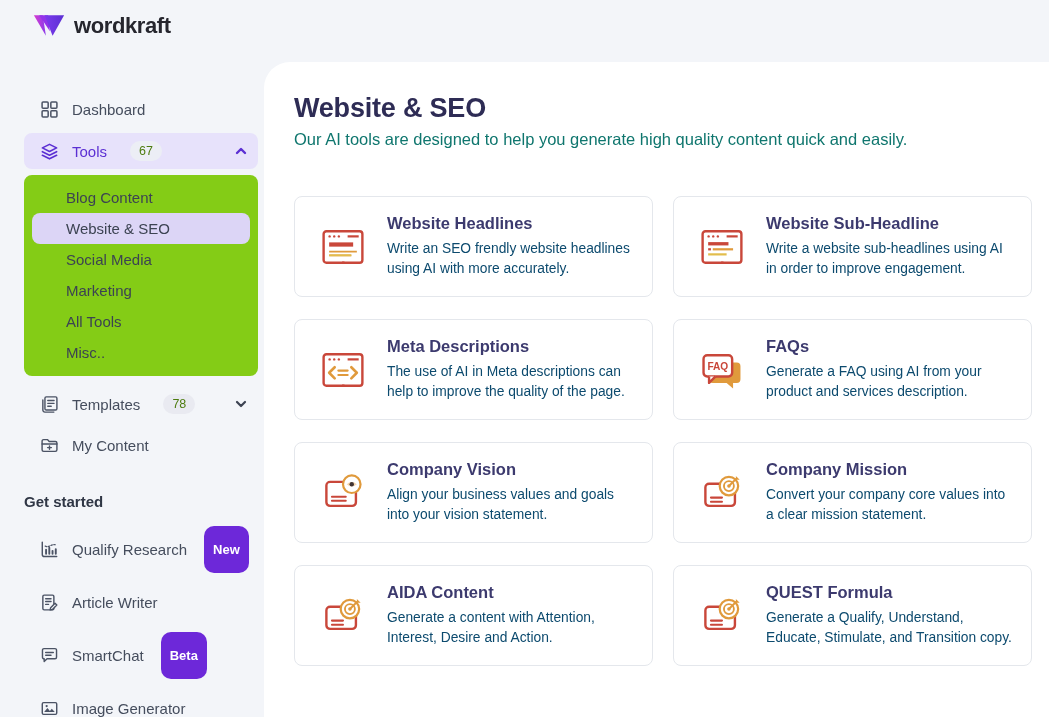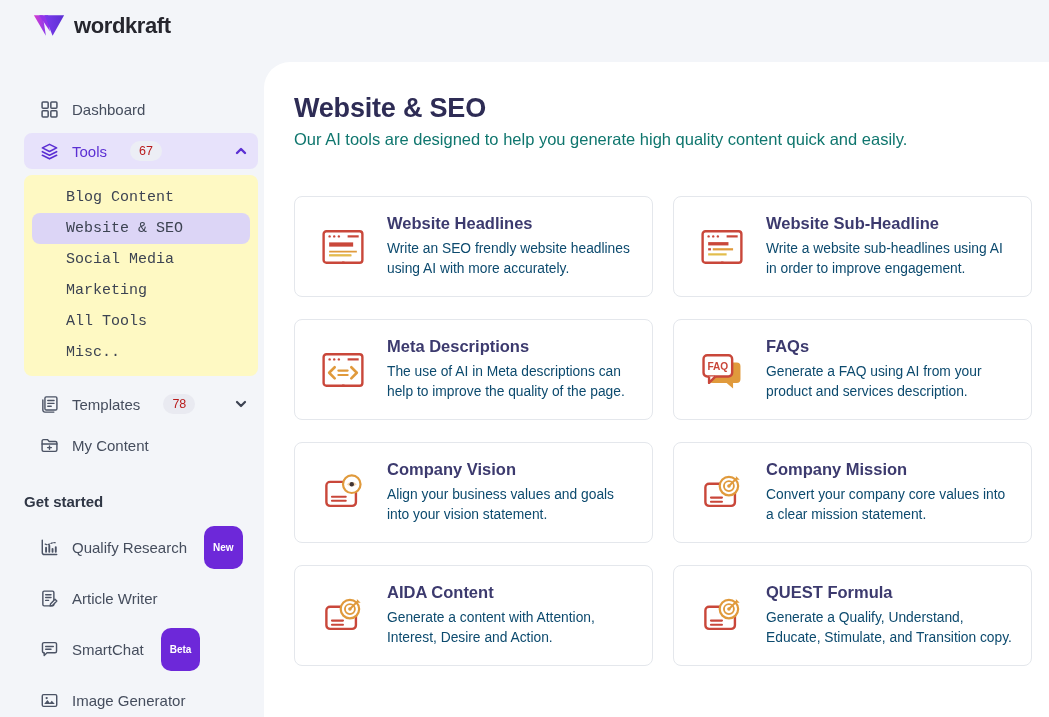--- a/index.html
+++ b/index.html
@@ -21,47 +21,47 @@
   .nav-item {
     display:flex; align-items:center; gap:13px;
     margin:0 6px 6px 24px; padding:8px 10px 8px 16px;
     font-size:15px; color:#454d5d; border-radius:8px; cursor:pointer;text-align:center;
   }
   .nav-icon { width:19px; height:19px; flex:0 0 19px; color:#4b5365; display:flex; }
   .nav-icon svg { width:100%; height:100%; }
   .tools-row { background:#e7e2fb; color:#5b2fd3; }
   .tools-row .nav-icon { color:#5b2fd3; }
   .count-badge {
-    background:#e9eaf1; color:#b91c1c; font-size:12.5px;
+    background:#e9eaf1; color:#4d7c0f; font-size:12.5px;
     padding:3px 9px; border-radius:11px; margin-left:10px;
   }
   .tools-row .count-badge { background:#eceef5; }
   .chev { margin-left:auto; display:flex; width:14px; height:14px; }
   .chev svg { width:100%; height:100%; }
   .chev-purple { color:#5b2fd3; }
   .chev-gray { color:#3c4352; }
   .submenu {
-    background:#fef9c3; border-radius:8px;
-    margin:0 6px 10px 24px; padding:7px 0 8px 0;font-family:Liberation Mono, monospace;
+    background:#84cc16; border-radius:8px;
+    margin:0 6px 10px 24px; padding:7px 0 8px 0;
   }
   .sub-item {
     font-size:15px; color:#3c4352; padding:7px 8px 7px 42px; cursor:pointer;
   }
   .sub-item.selected {
     background:#dcd5f6; border-radius:8px;
     margin:0 8px; padding-left:34px;
   }
   .section-label { margin:30px 0 6px 24px; font-size:15px; font-weight:700; color:#2f3645; }
   .gs-item {
     display:flex; align-items:center; gap:13px;
     margin-left:24px; padding:10px 10px 10px 16px;
     font-size:15px; color:#454d5d; cursor:pointer;
   }
   .pill-badge {
-    background:#6d28d9; color:#ffffff; font-size:10px; font-weight:700;
+    background:#6d28d9; color:#ffffff; font-size:13px; font-weight:700;
     padding:16px 9px; border-radius:10px; margin-left:4px;
   }
 
   
   .main-panel {
     position:absolute; left:264px; top:62px; right:0; bottom:0;
     background:#ffffff; border-top-left-radius:26px;
     padding:31px 0 0 30px;
   }
   .page-title { font-size:27px; font-weight:800; color:#2e2c55; letter-spacing:-0.2px; }

